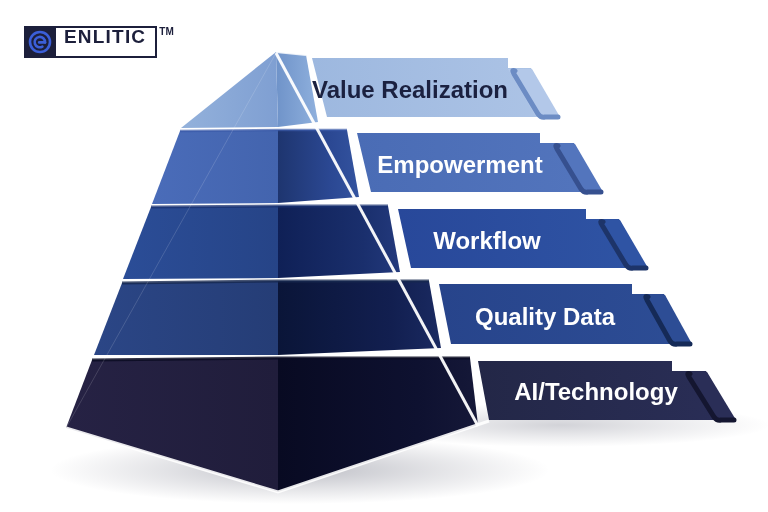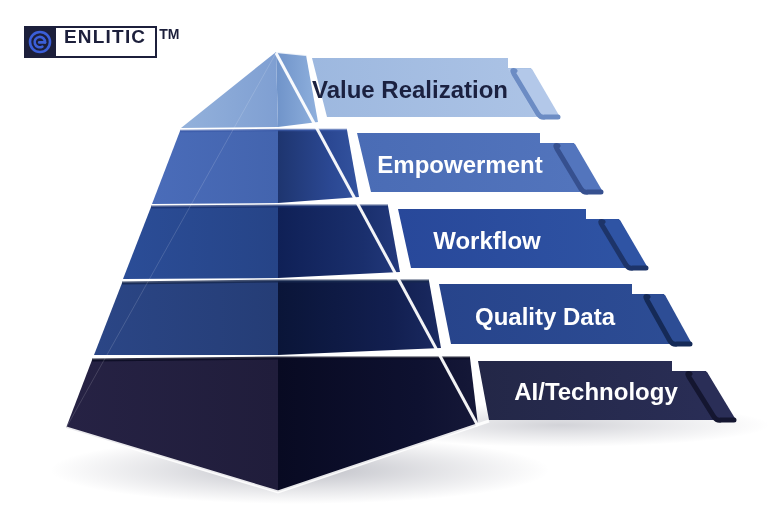--- a/index.html
+++ b/index.html
@@ -23,21 +23,21 @@
   .logo-box{
     height:32px;box-sizing:border-box;
     border:2px solid #1c1f3b;border-left:none;background:#ffffff;
     display:flex;align-items:center;padding:0 9px 12px 8px;
   }
   .logo-word{
     font-size:19px;font-weight:700;letter-spacing:1.2px;color:#1c1f3b;
     line-height:1;font-family:"Liberation Sans","DejaVu Sans",sans-serif;
   }
   .logo-tm{
-    font-size:14px;font-weight:700;color:#1c1f3b;margin-left:2px;margin-top:1px;
+    font-size:10px;font-weight:700;color:#1c1f3b;margin-left:2px;margin-top:1px;
     line-height:1;
   }
 
   
   .band-label{
     font-family:"Liberation Sans","DejaVu Sans",sans-serif;
     font-weight:700;font-size:24px;
     dominant-baseline:middle;
   }
   .lbl-dark{fill:#1b2140;}

